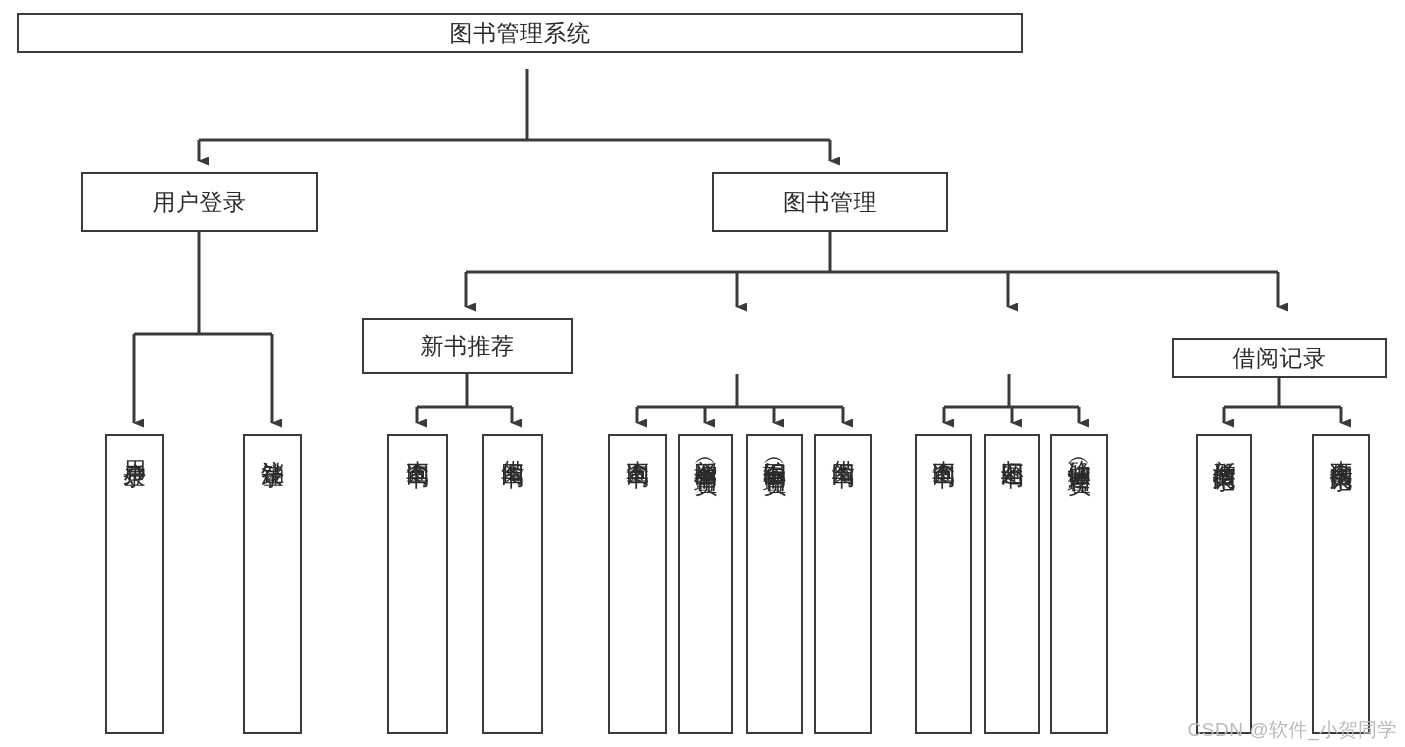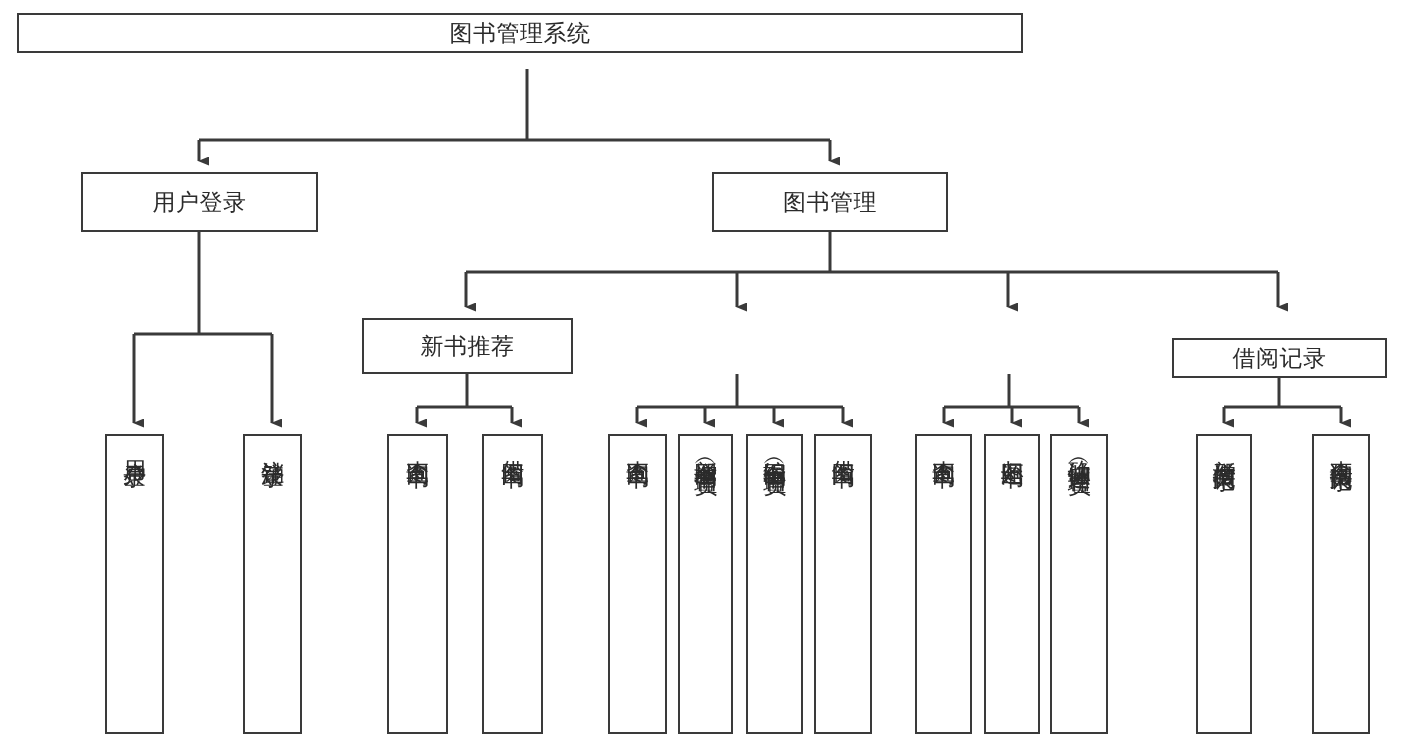--- a/index.html
+++ b/index.html
@@ -184,14 +184,15 @@
   <div class="node-box leaf-box" style="left:1050px; top:434px; width:58px; height:300px;">
     <span class="node-label-v">确认归还（管理员）</span>
   </div>
   <div class="node-box leaf-box" style="left:1196px; top:434px; width:56px; height:300px;">
     <span class="node-label-v">新增借阅记录</span>
   </div>
   <div class="node-box leaf-box" style="left:1312px; top:434px; width:58px; height:300px;">
     <span class="node-label-v">查询借阅记录</span>
   </div>
 
+  <div class="watermark">CSDN @软件_小贺同学</div>
 
 </div>
 
 </body></html>

